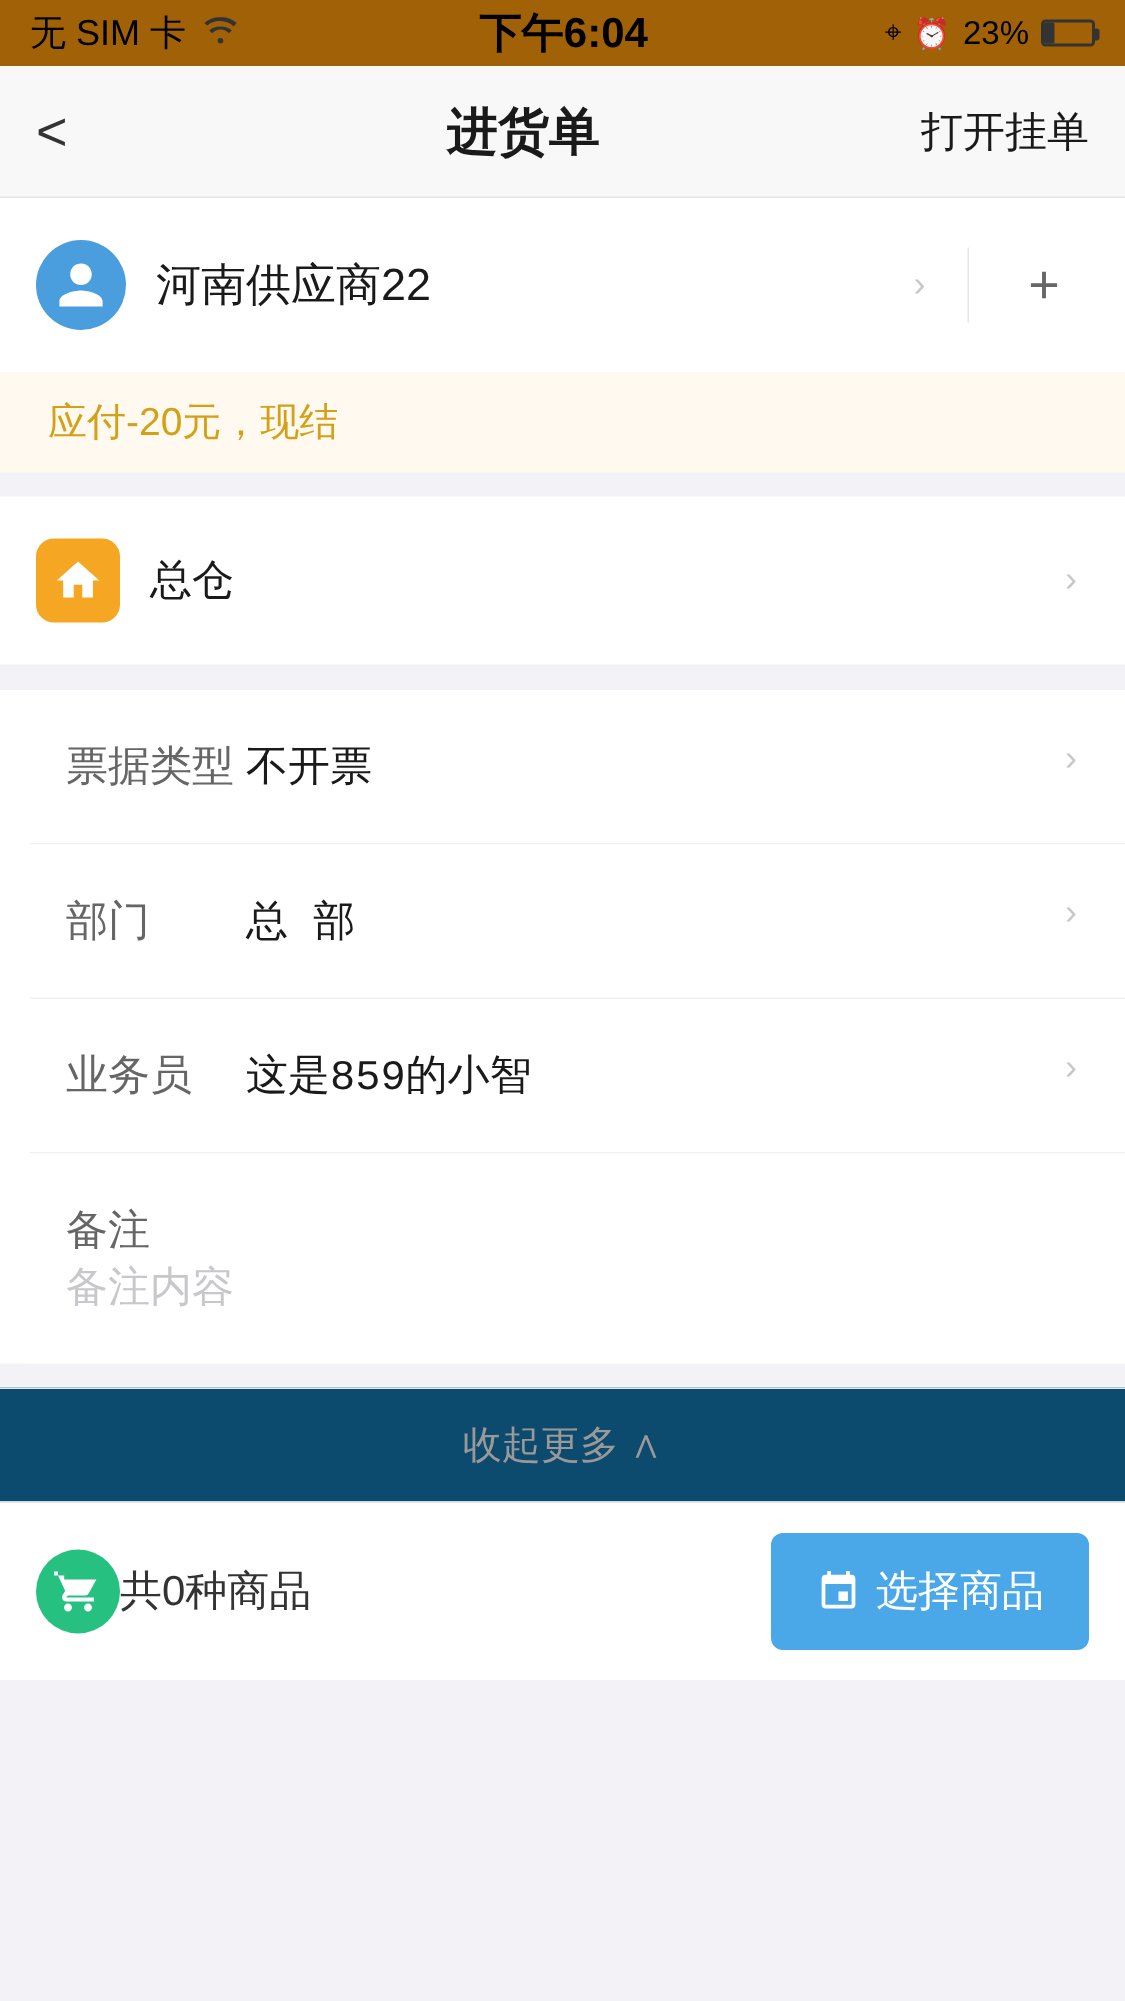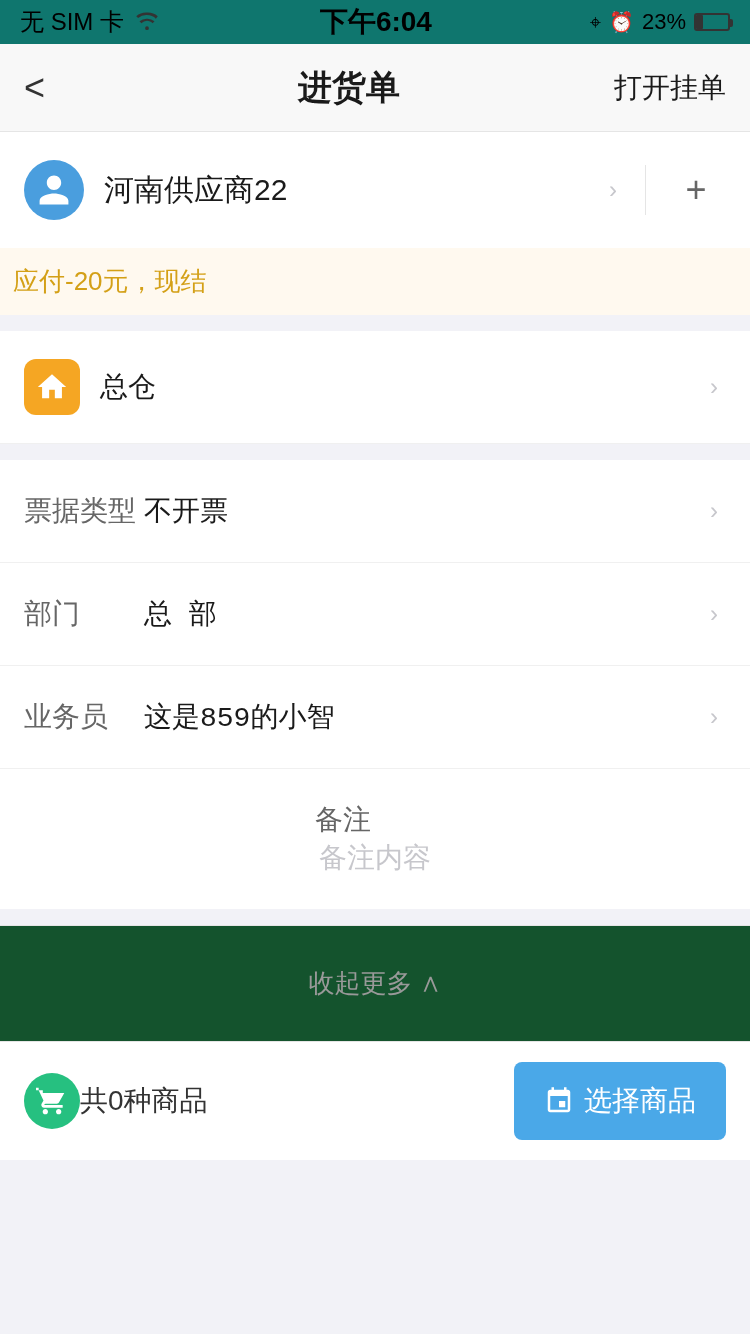--- a/index.html
+++ b/index.html
@@ -9,21 +9,21 @@
       min-height: 1334px;
       font-family: -apple-system, "PingFang SC", "Helvetica Neue", sans-serif;
       background: #f2f2f7;
       font-size: 28px;
     }
 
     
     .status-bar {
       width: 750px;
       height: 44px;
-      background: #0f766e;
+      background: #a16207;
       display: flex;
       align-items: center;
       justify-content: space-between;
       padding: 0 20px;
       font-size: 24px;
       font-weight: 500;
     }
     .status-left {
       display: flex;
       align-items: center;
@@ -114,36 +114,37 @@
     }
     .chevron {
       font-size: 24px;
       color: #c7c7cc;
       margin-right: 8px;
     }
 
     
     .warning-banner {
       background: #fff9ef;
-      padding: 16px 13px;
+      padding: 16px 32px;
       margin-bottom: 16px;
     }
     .warning-text {
       font-size: 26px;
       color: #d4a017;
     }
 
     
     .form-row {
       display: flex;
-      align-items: center;
+      align-items: flex-start;
       padding: 32px 24px;
       background: #fff;
       border-bottom: 1px solid #f0f0f0;
       min-height: 90px;
+      margin-left: 20px;
     }
     .form-row:last-child {
       border-bottom: none;
       flex-direction: column;
     }
     .form-label {
       font-size: 28px;
       color: #666;
       width: 120px;
       flex-shrink: 0;
@@ -174,22 +175,22 @@
       display: flex;
       align-items: center;
       justify-content: center;
       margin-right: 20px;
       flex-shrink: 0;
     }
     .warehouse-icon svg { width: 34px; height: 34px; fill: #fff; }
 
     
     .collapse-row {
-      background: #14532d;
-      padding: 40px;
+      background: #0c4a6e;
+      padding: 20px;
       text-align: center;
       border-top: 1px solid #e5e5e5;
     }
     .collapse-btn {
       font-size: 26px;
       color: #999;
       cursor: pointer;
     }
 
     

